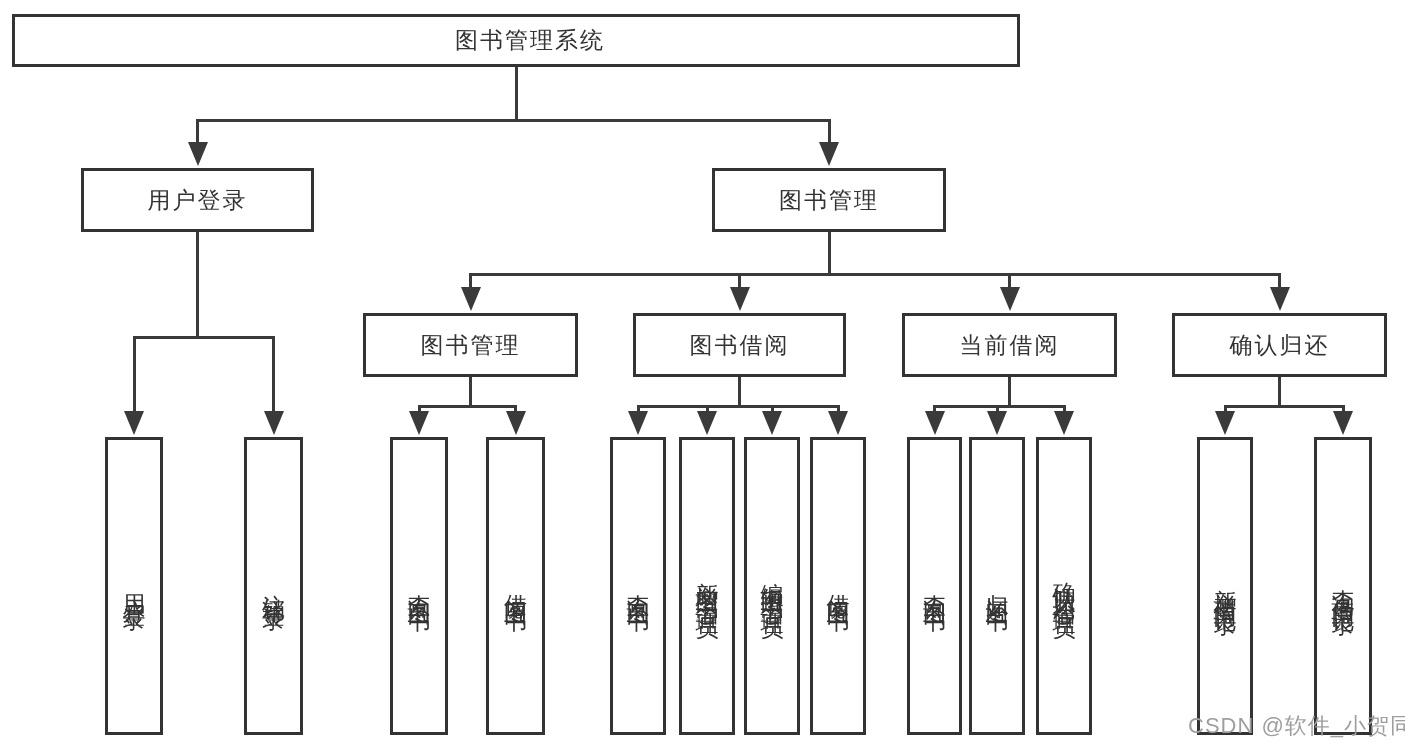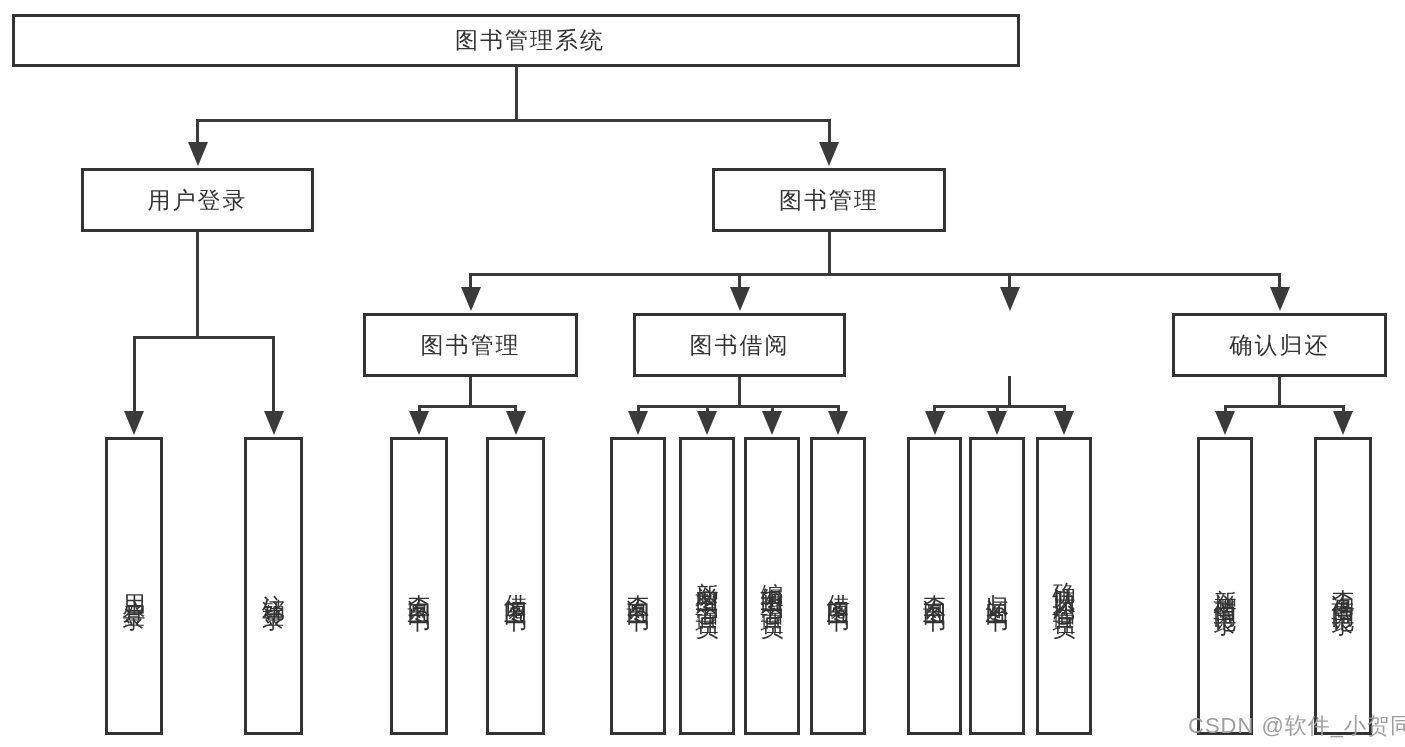--- a/index.html
+++ b/index.html
@@ -74,20 +74,23 @@
       <span class="label">用户登录</span>
     </div>
     <div class="node horiz" style="left: 712px; top: 168px; width: 234px; height: 64px; text-align: right;">
       <span class="label">图书管理</span>
     </div>
     <div class="node horiz" style="left: 363px; top: 313px; width: 215px; height: 64px;">
       <span class="label">图书管理</span>
     </div>
     <div class="node horiz" style="left: 633px; top: 313px; width: 213px; height: 64px;">
       <span class="label">图书借阅</span>
+    </div>
+    <div class="node horiz" style="left: 902px; top: 313px; width: 215px; height: 64px;">
+      <span class="label">当前借阅</span>
     </div>
     <div class="node horiz" style="left: 1172px; top: 313px; width: 215px; height: 64px;">
       <span class="label">确认归还</span>
     </div>
     <div class="node vert" style="left: 105px; top: 437px; width: 58px; height: 298px;">
       <span class="label">用户登录</span>
     </div>
     <div class="node vert" style="left: 244px; top: 437px; width: 59px; height: 298px;">
       <span class="label">注销登录</span>
     </div>

